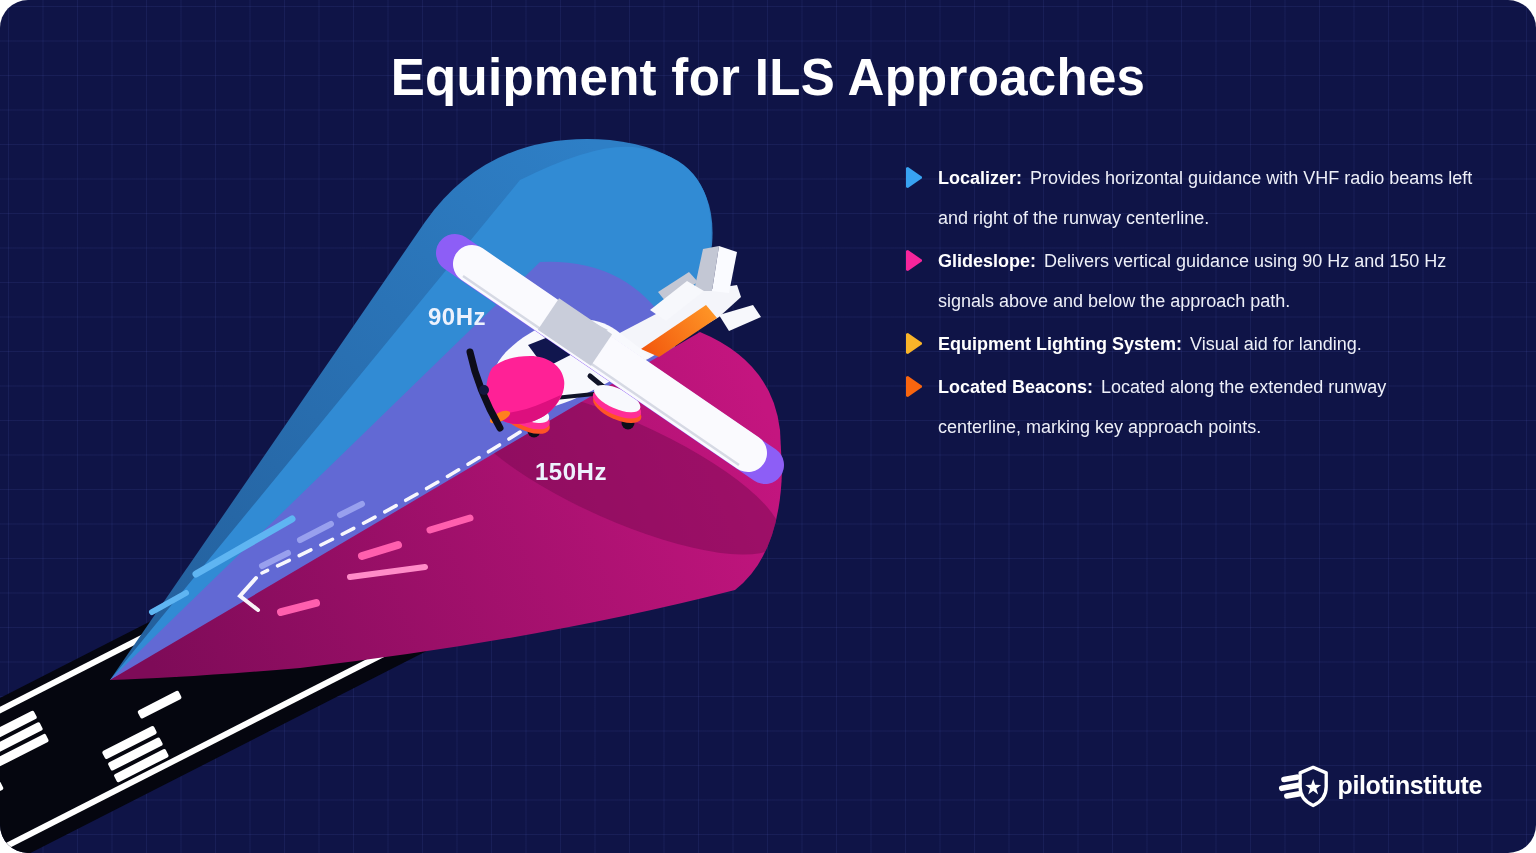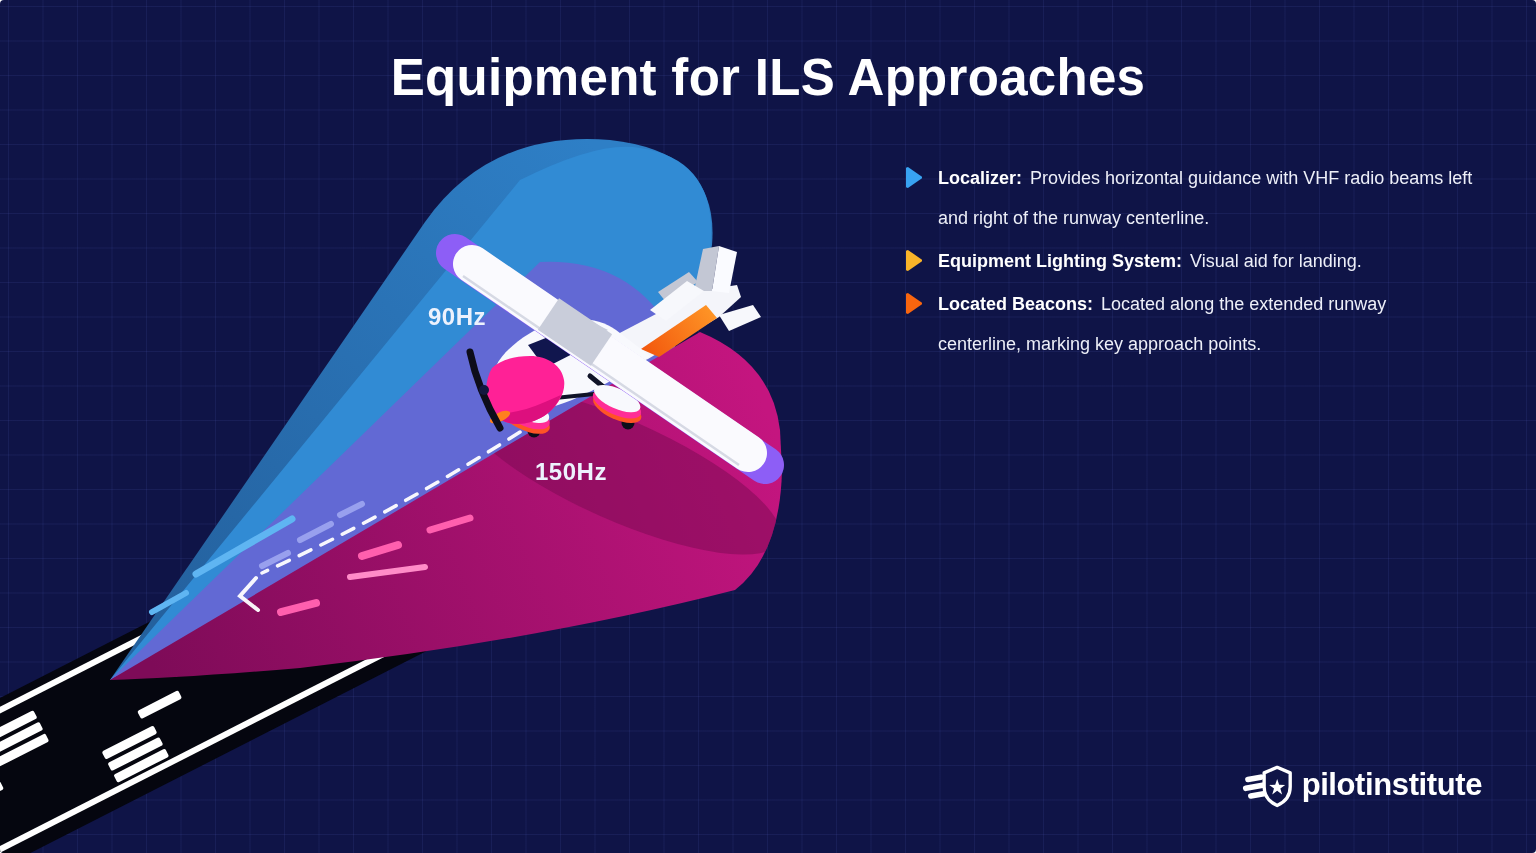--- a/index.html
+++ b/index.html
@@ -1,20 +1,20 @@
 <!DOCTYPE html>
 <html><head>
 <meta charset="utf-8">
 <style>
   html,body{margin:0;padding:0;background:#ffffff;}
   *{box-sizing:border-box;}
   .card{
     position:relative;
     width:1536px;height:853px;
-    border-radius:4px;
+    border-radius:28px;
     overflow:hidden;
     background-color:#0F1447;
     background-image:
       linear-gradient(rgba(120,140,255,0.09) 1px, transparent 1px),
       linear-gradient(90deg, rgba(120,140,255,0.09) 1px, transparent 1px);
     background-size:34.5px 34.5px;
     background-position:8px 6px;
     font-family:"Liberation Sans","DejaVu Sans",sans-serif;
   }
   .title{
@@ -51,21 +51,21 @@
     color:#EDEFF8;
   }
   .legend-text .term{
     color:#ffffff;font-weight:700;margin-right:8px;
   }
   .logo{
     position:absolute;right:54px;bottom:44px;
     display:flex;align-items:center;gap:9px;
   }
   .logo-word{
-    color:#ffffff;font-size:31px;font-weight:700;letter-spacing:-0.4px;
+    color:#ffffff;font-size:25px;font-weight:700;letter-spacing:-0.4px;
   }
 </style>
 </head>
 <body>
 
 <div class="card">
 
   <svg class="illustration" viewBox="0 0 1536 853" aria-hidden="true">
     <defs>
       <linearGradient id="gBlue" x1="180" y1="640" x2="620" y2="170" gradientUnits="userSpaceOnUse">
@@ -194,20 +194,24 @@
   <div class="beam-label upper">90Hz</div>
   <div class="beam-label lower">150Hz</div>
 
   <div class="legend">
 
     <div class="legend-item">
       <span class="arrow" style="--c: #38A3F2;"></span>
       <p class="legend-text"><span class="term">Localizer:</span><span class="desc">Provides horizontal guidance with VHF radio beams left and right of the runway centerline.</span></p>
     </div>
 
+    <div class="legend-item">
+      <span class="arrow" style="--c: #F6259B;"></span>
+      <p class="legend-text"><span class="term">Glideslope:</span><span class="desc">Delivers vertical guidance using 90 Hz and 150 Hz signals above and below the approach path.</span></p>
+    </div>
 
 
     <div class="legend-item">
       <span class="arrow" style="--c: #F9B429;"></span>
       <p class="legend-text"><span class="term">Equipment Lighting System:</span><span class="desc">Visual aid for landing.</span></p>
     </div>
 
     <div class="legend-item">
       <span class="arrow" style="--c: #F8650F;"></span>
       <p class="legend-text"><span class="term">Located Beacons:</span><span class="desc">Located along the extended runway centerline, marking key approach points.</span></p>

